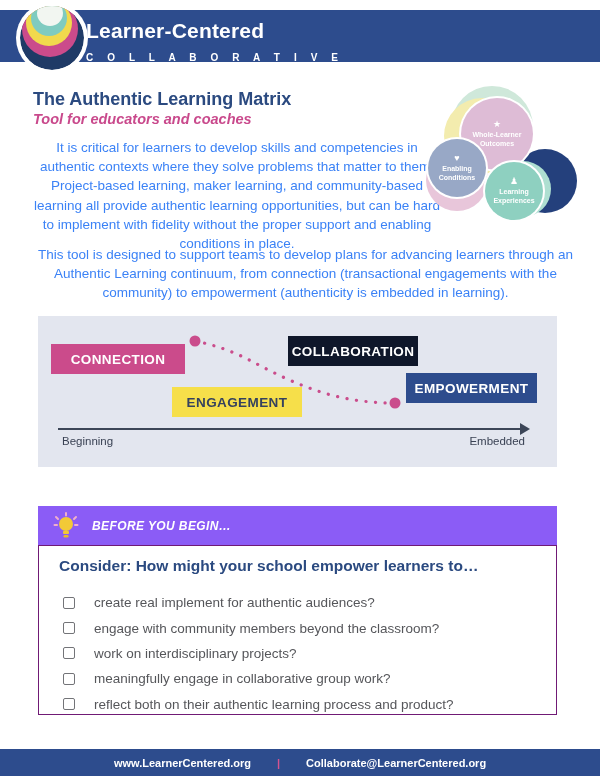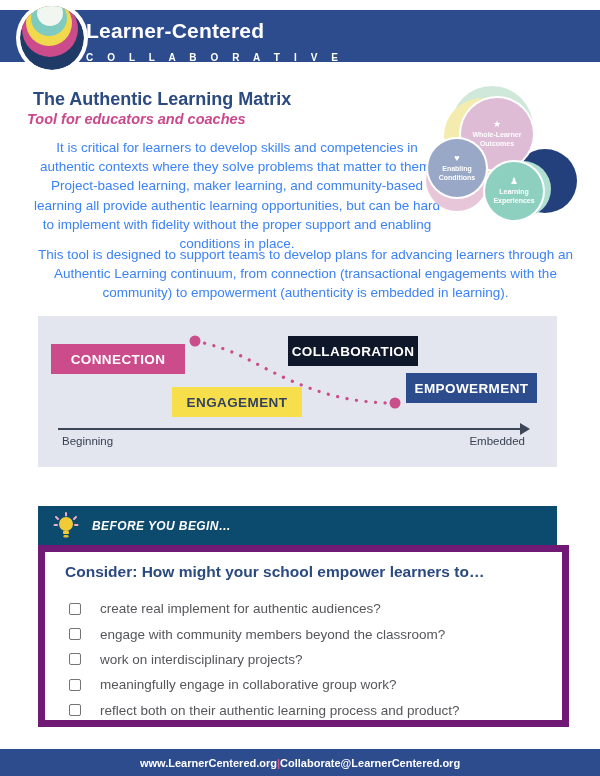--- a/index.html
+++ b/index.html
@@ -8,21 +8,21 @@
 
   
   .header-band{left:0;top:10px;width:600px;height:52px;background:#2d4c8d;}
   .logo{left:16px;top:2px;width:72px;height:72px;}
   .brand{left:86px;top:19px;color:#ffffff;}
   .brand-line1{font-size:21px;font-weight:bold;letter-spacing:.2px;line-height:1.1;}
   .brand-line2{font-size:10px;font-weight:bold;letter-spacing:5.6px;margin-top:10px;}
 
   
   .page-title{left:33px;top:89px;font-size:18px;font-weight:bold;color:#2b4a80;}
-  .page-subtitle{left:27px;top:111px;font-size:14.5px;font-weight:bold;font-style:italic;color:#c9498c;}
+  .page-subtitle{left:33px;top:111px;font-size:14.5px;font-weight:bold;font-style:italic;color:#c9498c;}
 
   
   .para{color:#3b82f6;font-size:13.5px;line-height:19.2px;text-align:center;}
   .para1{left:33px;top:138px;width:408px;}
   .para2{left:33px;top:245px;width:545px;}
 
   
   .venn{left:425px;top:85px;width:175px;height:150px;}
   .vc{position:absolute;border-radius:50%;}
   .vc-main{box-shadow:0 0 0 2px #ffffff;display:flex;flex-direction:column;align-items:center;justify-content:center;text-align:center;color:#ffffff;}
@@ -45,32 +45,32 @@
   .stage-engagement{left:134px;top:71px;width:130px;height:30px;background:#f6df4a;color:#35425e;}
   .stage-empowerment{left:368px;top:57px;width:131px;height:30px;background:#2d4c8d;color:#ffffff;}
   .curve-svg{position:absolute;left:0;top:0;}
   .axis-line{position:absolute;left:20px;top:112px;width:464px;height:2px;background:#3c4658;}
   .axis-arrowhead{position:absolute;left:482px;top:107px;width:0;height:0;border-left:10px solid #3c4658;border-top:6px solid transparent;border-bottom:6px solid transparent;}
   .axis-label{position:absolute;top:119px;font-size:11.5px;color:#3a4254;}
   .axis-label-left{left:24px;}
   .axis-label-right{right:32px;}
 
   
-  .byb-banner{left:38px;top:506px;width:519px;height:39px;background:#0c4a6e;display:flex;align-items:center;}
+  .byb-banner{left:38px;top:506px;width:519px;height:39px;background:#8b5cf6;display:flex;align-items:center;}
   .bulb{margin-left:14px;}
   .byb-text{color:#ffffff;font-size:12px;font-weight:bold;font-style:italic;letter-spacing:.4px;margin-left:12px;}
-  .consider-box{left:38px;top:545px;width:517px;height:168px;background:#ffffff;border:7px solid #701a75;}
+  .consider-box{left:38px;top:545px;width:517px;height:168px;background:#ffffff;border:1px solid #701a75;}
   .consider-heading{position:absolute;left:20px;top:11px;font-size:15.5px;font-weight:bold;color:#2b4a80;}
   .check-list{position:absolute;left:24px;top:44px;}
   .check-row{display:flex;align-items:center;height:25.4px;}
   .checkbox{width:10px;height:10px;border:1.6px solid #737478;border-radius:2px;flex:none;}
   .check-text{margin-left:19px;font-size:13.5px;color:#55565a;}
 
   
-  .footer{left:0;top:749px;width:600px;height:27px;background:#2d4c8d;display:flex;align-items:center;justify-content:center;color:#ffffff;font-size:11px;font-weight:bold;}
+  .footer{left:0;top:749px;width:600px;height:27px;background:#2d4c8d;display:flex;align-items:center;justify-content:center;gap:26px;color:#ffffff;font-size:11px;font-weight:bold;}
   .footer-divider{color:#d4538f;font-weight:bold;}
   .footer a{color:#ffffff;text-decoration:none;}
 </style>
 </head>
 <body>
 
 <div class="abs header-band"></div>
 
 <div class="abs logo">
   <svg width="72" height="72" viewBox="0 0 72 72">

